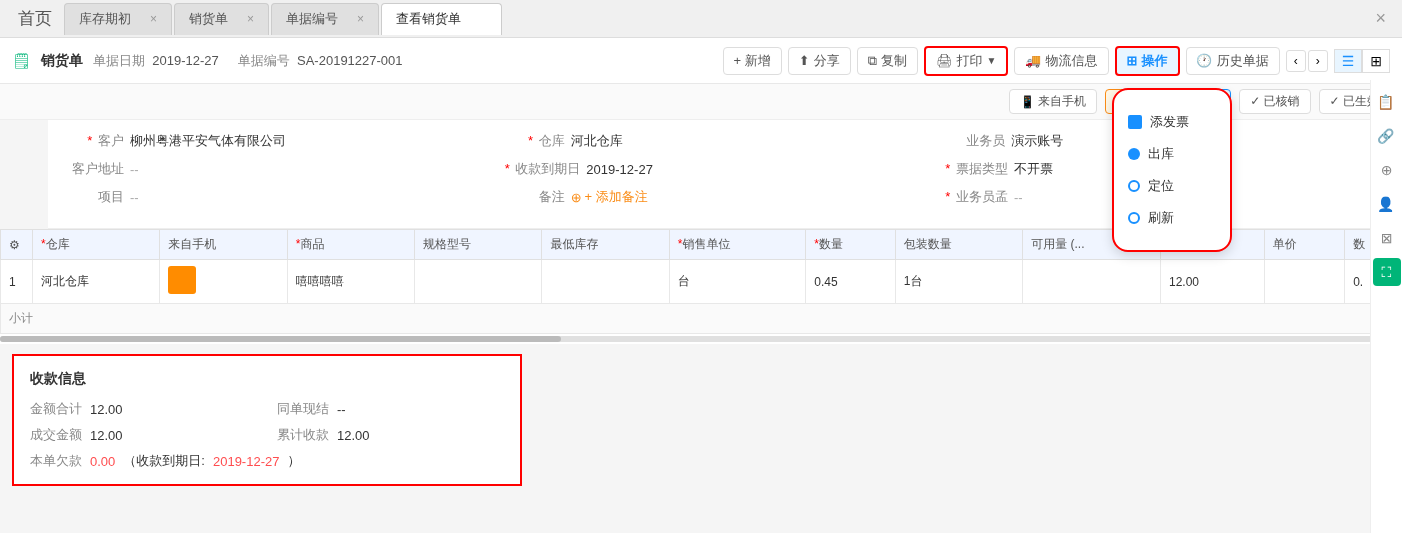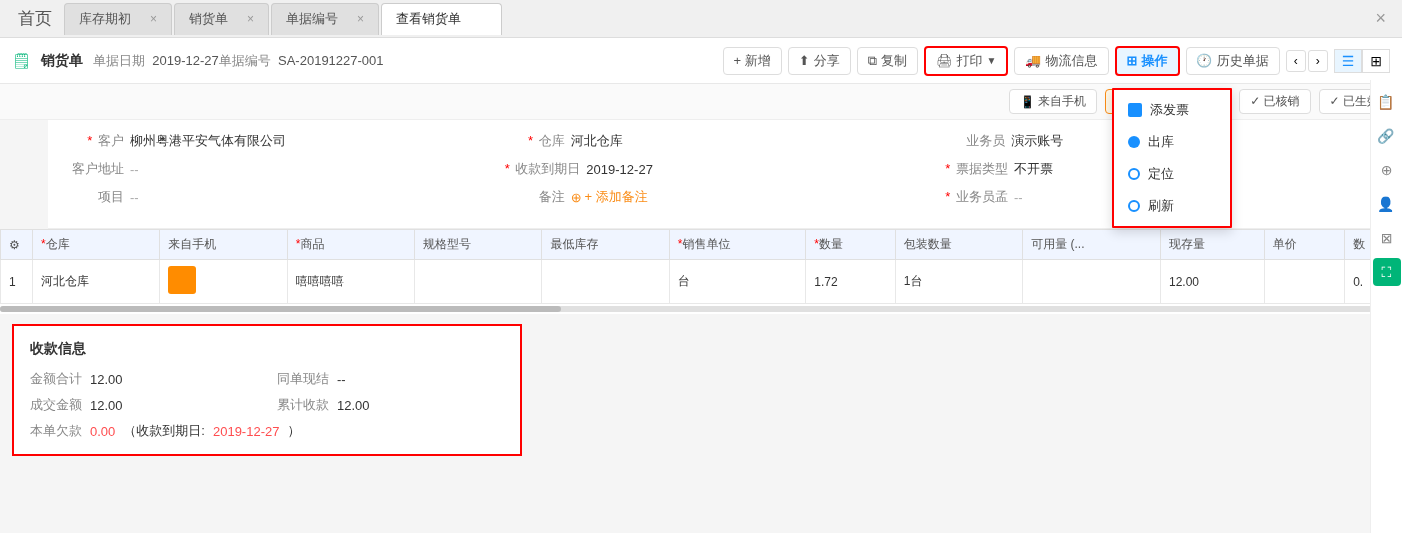--- a/index.html
+++ b/index.html
@@ -23,21 +23,21 @@
     .close-btn { margin-left: auto; font-size: 18px; color: #999; cursor: pointer; padding: 0 8px; }
 
     
     .toolbar {
       display: flex; align-items: center; background: #fff; border-bottom: 1px solid #e8e8e8;
       padding: 6px 12px; gap: 8px; height: 46px;
     }
     .toolbar-left { display: flex; align-items: center; gap: 10px; flex: 1; }
     .doc-icon { color: #00b578; font-size: 15px; }
     .doc-title { font-weight: bold; font-size: 14px; color: #333; }
-    .doc-meta { display: flex; align-items: center; gap: 0; font-size: 13px; color: #555; }
+    .doc-meta { display: flex; align-items: center; gap: 19px; font-size: 13px; color: #555; }
     .meta-label { color: #888; }
     .toolbar-right { display: flex; align-items: center; gap: 6px; }
     .btn-toolbar {
       display: flex; align-items: center; gap: 4px; padding: 4px 10px;
       border: 1px solid #ddd; border-radius: 4px; background: #fff; cursor: pointer;
       font-size: 13px; color: #555; white-space: nowrap;
     }
     .btn-operations {
       background: #e8f5ff; border-color: #1890ff; color: #1890ff; font-weight: bold;
       border: 2px solid red;
@@ -94,22 +94,22 @@
     .payment-title { font-weight: bold; font-size: 14px; margin-bottom: 12px; }
     .payment-grid { display: grid; grid-template-columns: 1fr 1fr; gap: 8px 20px; }
     .payment-row { display: flex; align-items: center; gap: 8px; }
     .payment-label { color: #888; white-space: nowrap; }
     .payment-value { color: #333; }
     .payment-value.red { color: #ff4d4f; }
 
     
     .dropdown-overlay {
       position: fixed; top: 88px; right: 170px; background: #fff;
-      border: 2px solid red; border-radius: 1px; box-shadow: 0 4px 12px rgba(0,0,0,0.15);
-      z-index: 100; min-width: 120px; padding: 4px 0;
+      border: 2px solid red; border-radius: 16px; box-shadow: 0 4px 12px rgba(0,0,0,0.15);
+      z-index: 100; min-width: 120px; padding: 16px 0;
     }
     .dropdown-item {
       display: flex; align-items: center; gap: 8px; padding: 7px 14px;
       cursor: pointer; font-size: 13px; color: #333;
     }
     .dropdown-icon-sq { width: 14px; height: 14px; background: #1890ff; border-radius: 2px; display: inline-block; }
     .dropdown-icon-circle { width: 12px; height: 12px; background: #1890ff; border-radius: 50%; display: inline-block; }
     .dropdown-icon-circle-outline { width: 12px; height: 12px; border: 2px solid #1890ff; border-radius: 50%; display: inline-block; }
 
     
@@ -312,26 +312,29 @@
       <tr>
         <td>1</td>
         <td>河北仓库</td>
         <td>
           <span class="product-img"></span>
         </td>
         <td>嘻嘻嘻嘻</td>
         <td></td>
         <td></td>
         <td>台</td>
-        <td>1.72</td>
+        <td>0.45</td>
         <td>1台</td>
         <td></td>
         <td>12.00</td>
         <td></td>
         <td>0.</td>
+      </tr>
+      <tr class="subtotal">
+        <td colspan="13">小计</td>
       </tr>
     </tbody>
   </table>
   <div class="scrollbar-track">
     <div class="scrollbar-thumb"></div>
   </div>
 </div>
 
 <div class="payment-section">
   <div class="payment-title">收款信息</div>

